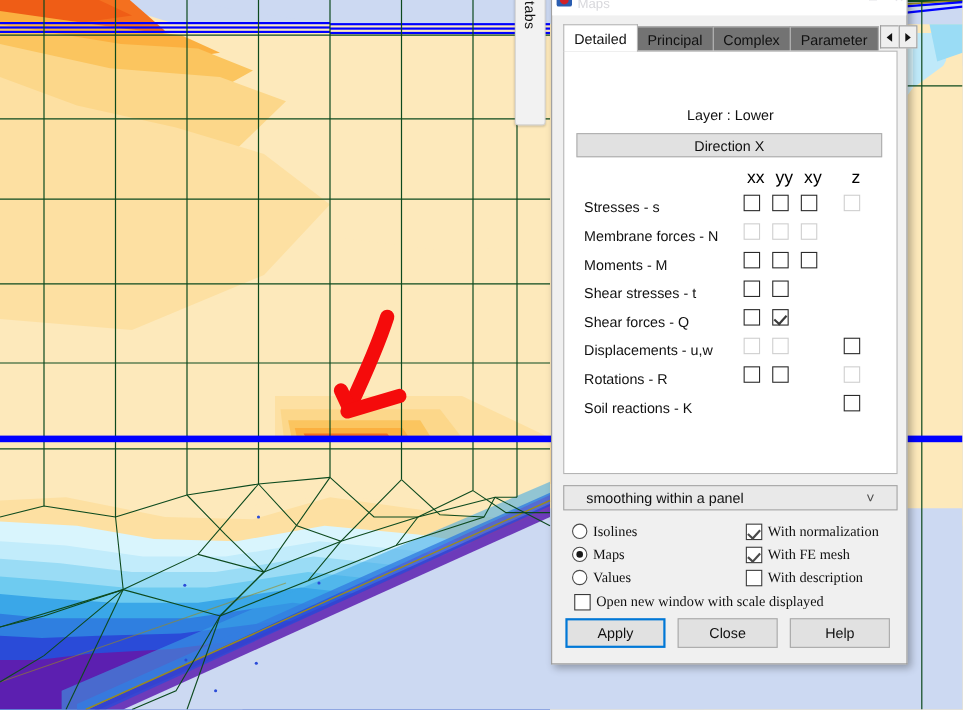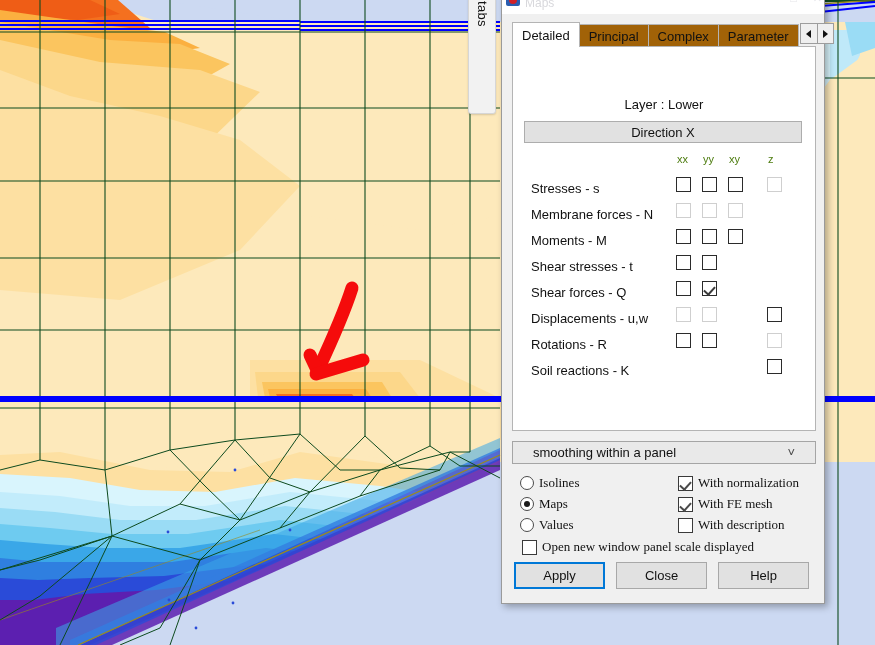--- a/index.html
+++ b/index.html
@@ -43,21 +43,21 @@
   .title-text{font-size:12px;color:#d8d8dc;}
   .win-btns{position:absolute;right:2px;top:0;display:flex;gap:16px;color:#e6e6ea;font-size:11px;}
 
   
   .tabstrip{
     position:absolute;left:10px;top:30px;width:304px;height:25px;
     display:flex;align-items:flex-end;
   }
   .tab{
     height:23px;line-height:23px;padding:0 9px;font-size:13px;color:#111;
-    border:1px solid #b4b4b4;border-bottom:none;background:#a16207;
+    border:1px solid #b4b4b4;border-bottom:none;background:#737373;
     box-sizing:border-box;margin-right:-1px;white-space:nowrap;
   }
   .tab.active{background:#ffffff;height:25px;line-height:25px;border-color:#b4b4b4;position:relative;z-index:3;}
   .tab-nav{display:flex;margin-left:2px;align-self:flex-start;margin-top:1px;}
   .tab-nav .btn{
     width:17px;height:21px;border:1px solid #9d9d9d;background:#efefef;
     display:flex;align-items:center;justify-content:center;box-sizing:border-box;
   }
   .tab-nav .btn:first-child{border-right:none;}
   .tri{width:0;height:0;border-top:4px solid transparent;border-bottom:4px solid transparent;}
@@ -73,21 +73,21 @@
     position:absolute;left:0;right:0;top:50px;text-align:center;
     font-size:13px;color:#111;
   }
   .direction-btn{
     position:absolute;left:11px;top:74px;width:278px;height:22px;
     background:#e1e1e1;border:1px solid #adadad;box-sizing:border-box;
     font-size:13px;color:#111;display:flex;align-items:center;justify-content:center;
   }
   
   .colhead{position:absolute;top:106px;left:0;right:0;height:14px;}
-  .colhead span{position:absolute;font-size:11px;color:#4d7c0f;width:20px;}
+  .colhead span{position:absolute;font-size:16px;color:#000000;text-align:center;width:20px;}
   .rows{position:absolute;left:0;top:128px;right:0;}
   .row{position:relative;height:26px;}
   .row .lbl{position:absolute;left:18px;top:6px;font-size:13px;color:#111;white-space:nowrap;}
   .cb{
     position:absolute;top:2px;width:15px;height:15px;box-sizing:border-box;
     border:1px solid #2b2b2b;background:#fff;
   }
   .cb.dim{border-color:#cfcfcf;}
   .cb.checked::after{
     content:"";position:absolute;left:3px;top:2px;width:5px;height:9px;
@@ -390,21 +390,21 @@
     <span class="cb2 checked" style="left:176px;top:4px"></span>
     <span class="optlabel" style="left:196px;top:3px">With normalization</span>
 
     <span class="cb2 checked" style="left:176px;top:25px"></span>
     <span class="optlabel" style="left:196px;top:24px">With FE mesh</span>
 
     <span class="cb2" style="left:176px;top:46px"></span>
     <span class="optlabel" style="left:196px;top:45px">With description</span>
 
     <span class="cb2" style="left:20px;top:68px"></span>
-    <span class="optlabel" style="left:40px;top:67px">Open new window panel scale displayed</span>
+    <span class="optlabel" style="left:40px;top:67px">Open new window with scale displayed</span>
   </div>
 
   <div class="btnbar">
     <div class="btn-dlg default" style="left:12px">Apply</div>
     <div class="btn-dlg" style="left:114px">Close</div>
     <div class="btn-dlg" style="left:216px">Help</div>
   </div>
 
 </div>
 

